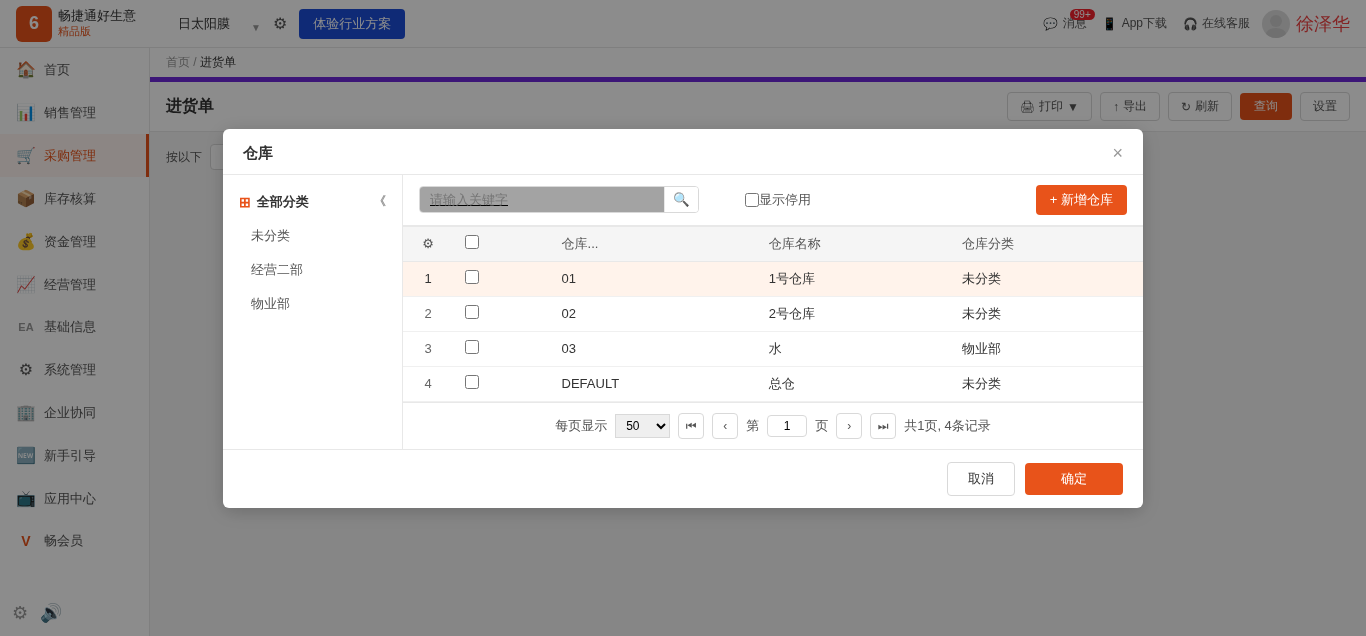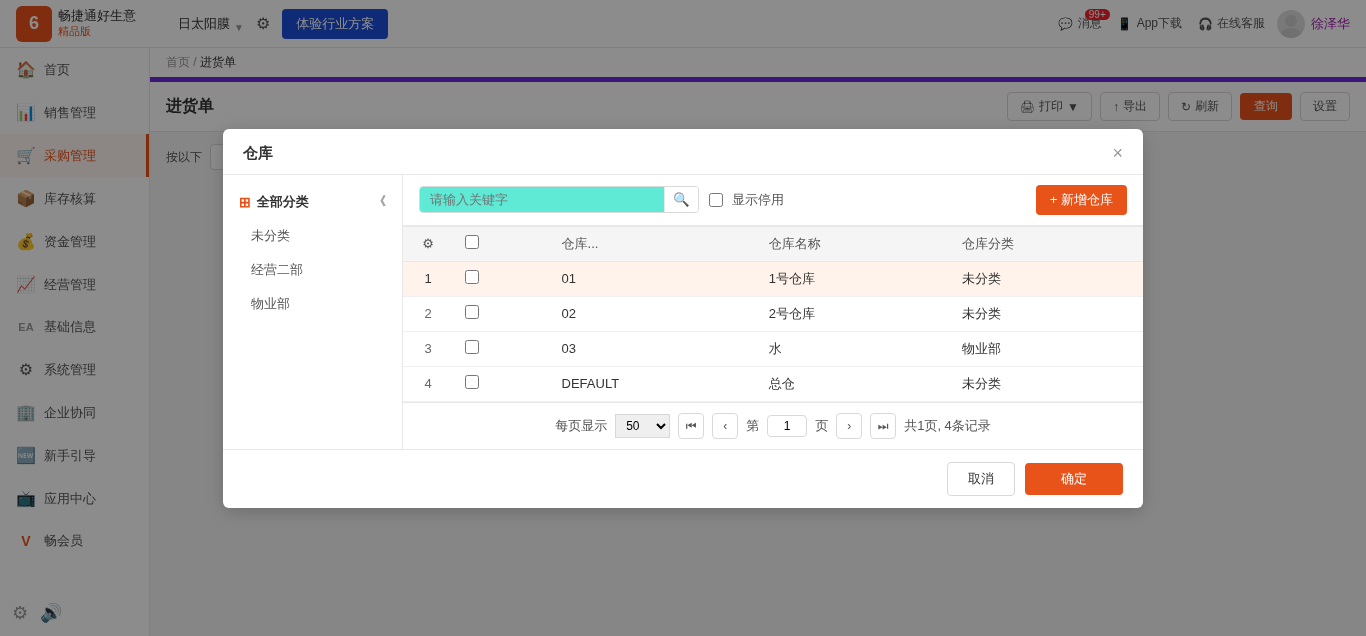--- a/index.html
+++ b/index.html
@@ -8,31 +8,31 @@
     
     .topbar {
       display: flex; align-items: center; height: 48px;
       background: #fff; border-bottom: 1px solid #e8e8e8;
       padding: 0 16px; gap: 12px;
     }
     .topbar-logo { display: flex; align-items: center; gap: 6px; width: 150px; }
     .logo-icon { width: 36px; height: 36px; background: #e8531a; border-radius: 6px; display: flex; align-items: center; justify-content: center; color: #fff; font-size: 18px; font-weight: bold; }
     .logo-text { font-size: 13px; color: #333; line-height: 1.3; }
     .logo-sub { font-size: 11px; color: #e8531a; }
-    .topbar-store { display: flex; align-items: flex-end; gap: 4px; font-size: 13px; color: #333; cursor: pointer; font-family: Liberation Serif, serif; }
+    .topbar-store { display: flex; align-items: flex-end; gap: 21px; font-size: 13px; color: #333; cursor: pointer; font-family: Liberation Serif, serif; }
     .topbar-store .arrow { color: #999; font-size: 10px; }
     .topbar-spacer { flex: 1; }
     .topbar-try-btn {
       background: #1d4ed8; color: #fff; border: none; border-radius: 4px;
       padding: 6px 14px; font-size: 13px; cursor: pointer;
     }
     .topbar-icons { display: flex; align-items: center; gap: 16px; }
     .topbar-icon-item { display: flex; align-items: center; gap: 4px; color: #555; font-size: 12px; cursor: pointer; position: relative; }
     .badge { background: #f5222d; color: #fff; font-size: 10px; border-radius: 8px; padding: 0 4px; position: absolute; top: -6px; right: -8px; }
-    .topbar-user { display: flex; align-items: center; gap: 6px; color: #a21caf; font-size: 13px; cursor: pointer; }
+    .topbar-user { display: flex; align-items: center; gap: 6px; color: #ef4444; font-size: 18px; cursor: pointer; }
     .user-avatar { width: 28px; height: 28px; background: #ddd; border-radius: 50%; overflow: hidden; display: flex; align-items: center; justify-content: center; }
 
     
     .layout { display: flex; height: calc(636px - 48px); }
 
     
     .sidebar {
       width: 150px; background: #fff; border-right: 1px solid #e8e8e8;
       display: flex; flex-direction: column; overflow-y: auto;
     }
@@ -125,27 +125,28 @@
       display: flex; align-items: center; padding: 10px 16px; gap: 10px;
       border-bottom: 1px solid #e8e8e8;
     }
     .search-box {
       display: flex; align-items: center;
       border: 1px solid #d9d9d9; border-radius: 4px;
       overflow: hidden; flex: 1; max-width: 280px;
     }
     .search-input {
       border: none; outline: none; padding: 5px 10px; font-size: 13px; flex: 1;
-      background: #5eead4;
+      background: #a3a3a3;
+      text-decoration: underline;
     }
     .search-btn {
       background: #fff; border: none; padding: 5px 8px;
       cursor: pointer; color: #999; border-left: 1px solid #e8e8e8;
     }
-    .show-disabled { display: flex; align-items: center; gap: 9px; font-size: 13px; color: #555; }
+    .show-disabled { display: flex; align-items: center; gap: 0; font-size: 13px; color: #555; margin-left: 36px; }
     .add-warehouse-btn {
       background: #e8531a; color: #fff; border: none;
       padding: 6px 14px; border-radius: 4px; cursor: pointer; font-size: 13px;
       margin-left: auto;
     }
 
     
     .table-wrap { flex: 1; overflow-y: auto; }
     table { width: 100%; border-collapse: collapse; font-size: 13px; }
     thead th {

